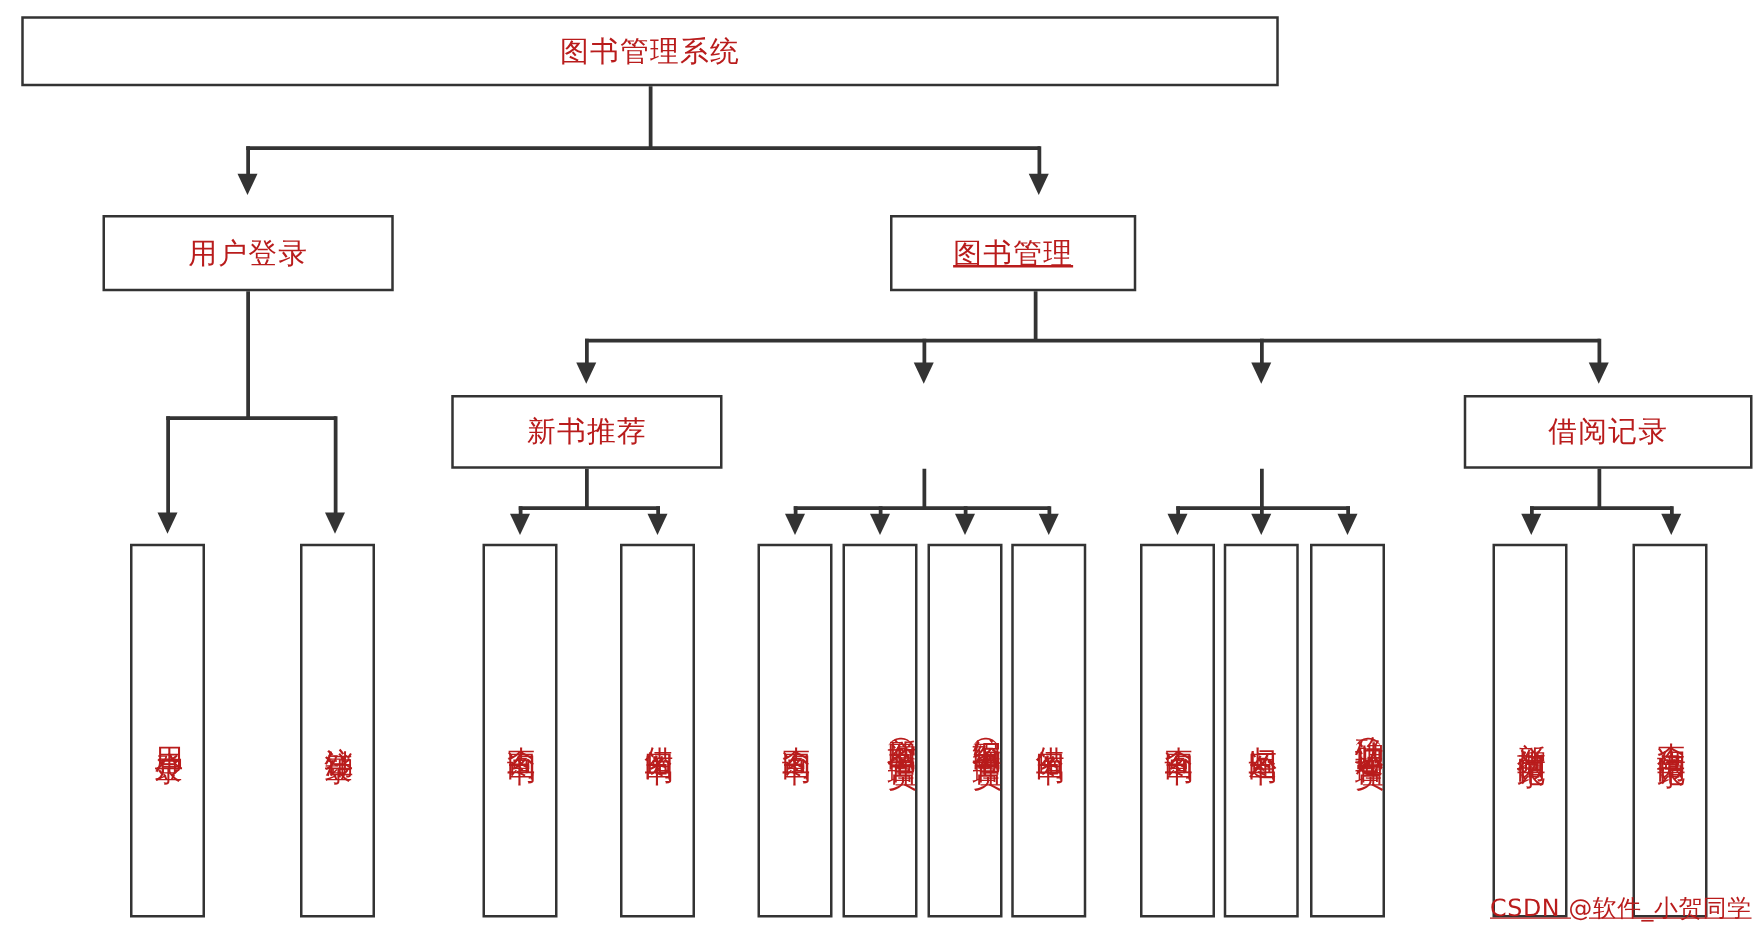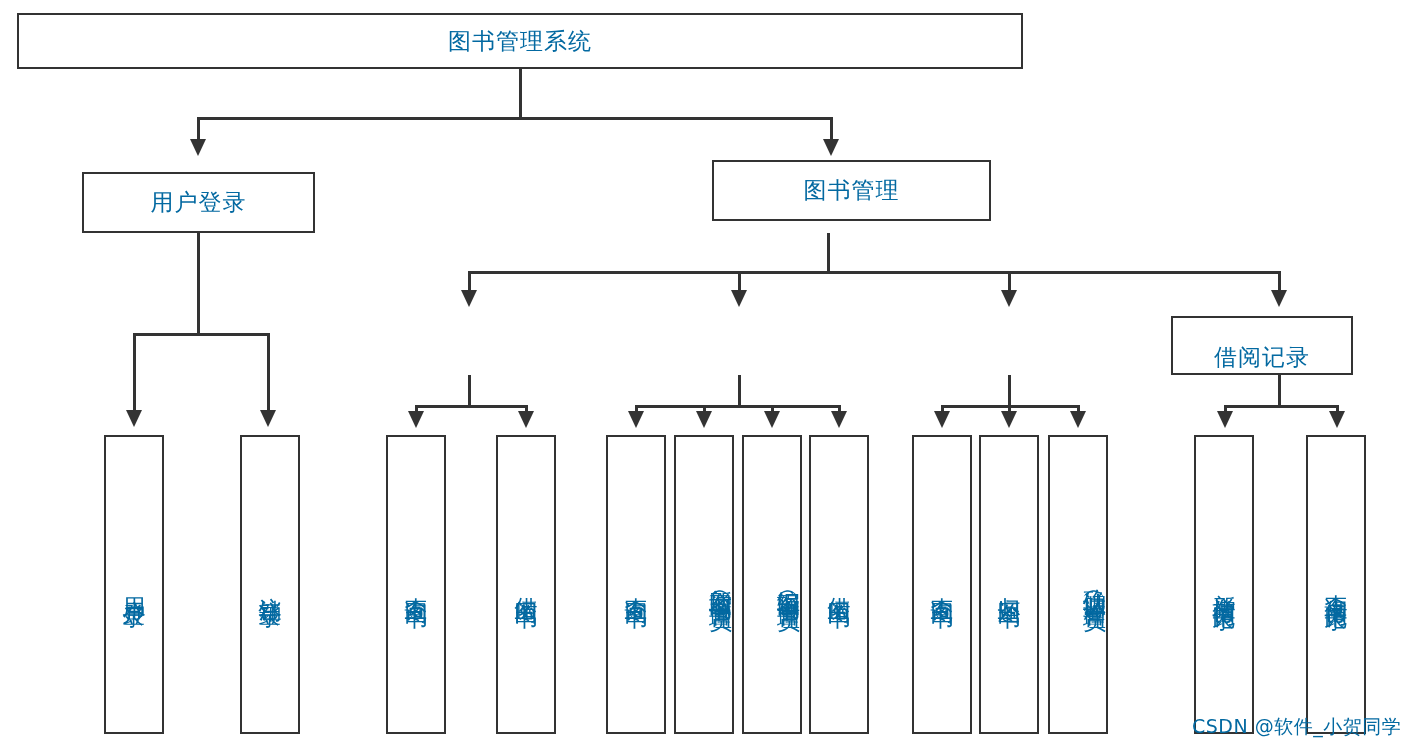--- a/index.html
+++ b/index.html
@@ -19,21 +19,21 @@
   }
   
   .node {
     position: absolute;
     box-sizing: border-box;
     border: 2.5px solid #333333;
     background: #ffffff;
     display: flex;
     align-items: center;
     justify-content: center;
-    color: #0369a1;
+    color: #b91c1c;
   }
   .node.h {
     font-size: 23px;
     letter-spacing: 1px;
   }
   .node.v {
     writing-mode: vertical-rl;
     text-orientation: upright;
     font-size: 23px;
     letter-spacing: 3px;
@@ -56,24 +56,25 @@
     position: absolute;
     width: 0;
     height: 0;
     border-left: 8px solid transparent;
     border-right: 8px solid transparent;
     border-top: 17px solid #333333;
   }
   
   #watermark {
     position: absolute;
-    color: #0369a1;
+    color: #b91c1c;
     font-size: 19px;
     white-space: nowrap;
     letter-spacing: 0.5px;
+    text-decoration: underline;
   }
 </style>
 </head>
 <body>
 
 <div id="canvas">
 
   <div class="node h" style="left:17px; top:13px; width:1006px; height:56px;">
     <span>图书管理系统</span>
   </div>
@@ -82,21 +83,21 @@
 
   <div class="ln hln" style="left:197px; top:117px; width:635px; height:2.5px;"></div>
   <div class="ln vln" style="left:197px; top:117px; width:2.5px; height:25px;"></div>
   <div class="ln vln" style="left:830px; top:117px; width:2.5px; height:25px;"></div>
   <div class="arrow" style="left:190px; top:139px;"></div>
   <div class="arrow" style="left:823px; top:139px;"></div>
 
   <div class="node h" style="left:82px; top:172px; width:233px; height:61px;">
     <span>用户登录</span>
   </div>
-  <div class="node h" style="left:712px; top:160px; width:279px; height:61px;">
+  <div class="node h" style="left:712px; top:172px; width:197px; height:61px;text-decoration:underline;">
     <span>图书管理</span>
   </div>
 
   <div class="ln vln" style="left:197px; top:233px; width:2.5px; height:102px;"></div>
   <div class="ln hln" style="left:133px; top:333px; width:136px; height:2.5px;"></div>
   <div class="ln vln" style="left:133px; top:333px; width:2.5px; height:80px;"></div>
   <div class="ln vln" style="left:267px; top:333px; width:2.5px; height:80px;"></div>
   <div class="arrow" style="left:126px; top:410px;"></div>
   <div class="arrow" style="left:260px; top:410px;"></div>
 
@@ -104,21 +105,24 @@
   <div class="ln hln" style="left:468px; top:271px; width:812px; height:2.5px;"></div>
   <div class="ln vln" style="left:468px; top:271px; width:2.5px; height:22px;"></div>
   <div class="ln vln" style="left:738px; top:271px; width:2.5px; height:22px;"></div>
   <div class="ln vln" style="left:1008px; top:271px; width:2.5px; height:22px;"></div>
   <div class="ln vln" style="left:1278px; top:271px; width:2.5px; height:22px;"></div>
   <div class="arrow" style="left:461px; top:290px;"></div>
   <div class="arrow" style="left:731px; top:290px;"></div>
   <div class="arrow" style="left:1001px; top:290px;"></div>
   <div class="arrow" style="left:1271px; top:290px;"></div>
 
-  <div class="node h" style="left:1171px; top:316px; width:182px; height:59px;align-items:flex-end;">
+  <div class="node h" style="left:361px; top:316px; width:217px; height:59px;">
+    <span>新书推荐</span>
+  </div>
+  <div class="node h" style="left:1171px; top:316px; width:231px; height:59px;">
     <span>借阅记录</span>
   </div>
 
   <div class="ln vln" style="left:468px; top:375px; width:2.5px; height:32px;"></div>
   <div class="ln hln" style="left:415px; top:405px; width:113px; height:2.5px;"></div>
   <div class="ln vln" style="left:415px; top:405px; width:2.5px; height:10px;"></div>
   <div class="ln vln" style="left:525px; top:405px; width:2.5px; height:10px;"></div>
   <div class="arrow" style="left:408px; top:411px;"></div>
   <div class="arrow" style="left:518px; top:411px;"></div>
 

